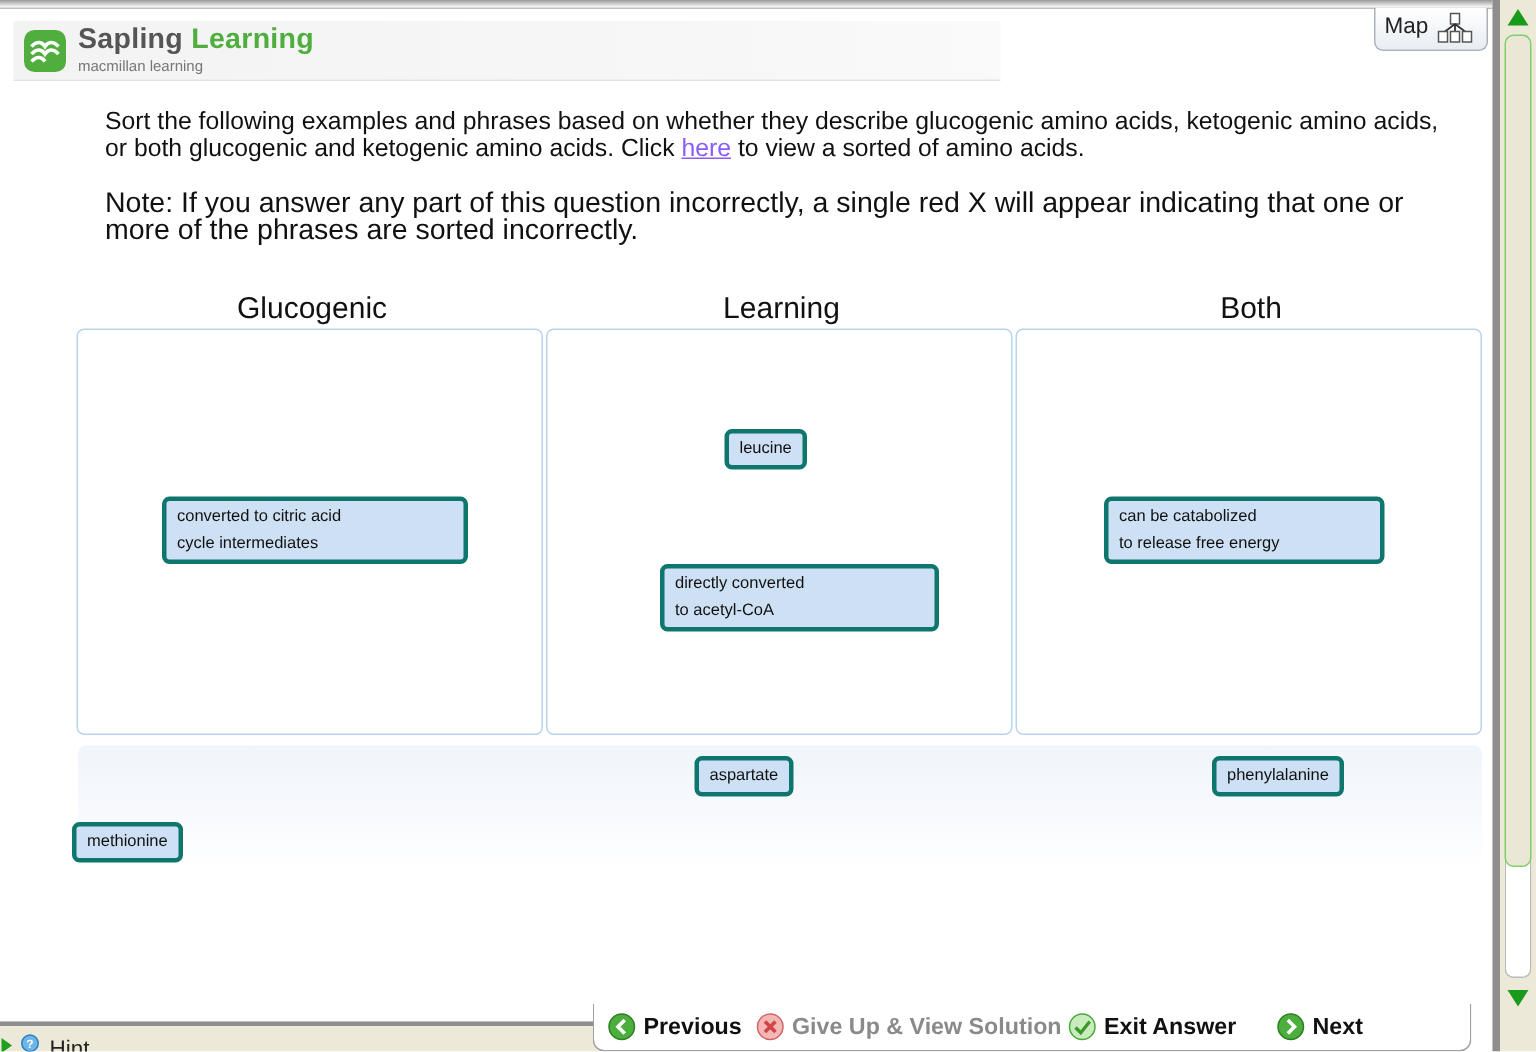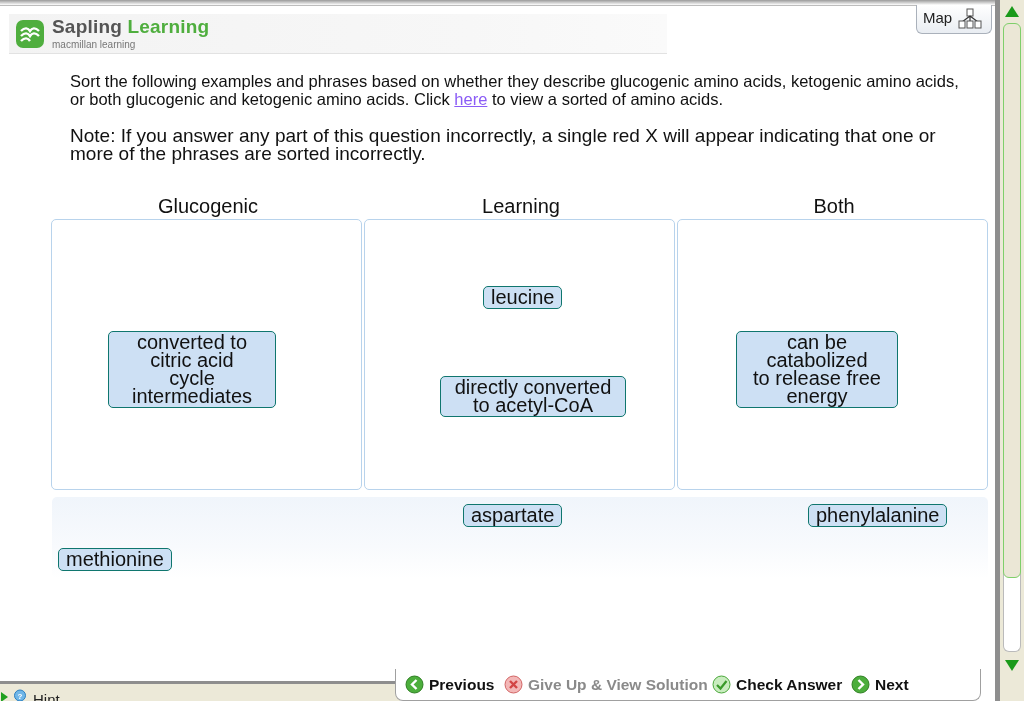--- a/index.html
+++ b/index.html
@@ -33,22 +33,22 @@
   .scroll .thumb { position: absolute; left: 3px; top: 23px; width: 18px; height: 555px;
     border: 1px solid #7fcf6a; border-radius: 6px; background: #ebe7d6; }
 
   .question { position: absolute; left: 70px; top: 72px; width: 900px; font-size: 16.5px; line-height: 18px; color: #111; }
   .question a { color: #8b5cf6; text-decoration: underline; }
   .note { position: absolute; left: 70px; top: 127px; width: 900px; font-size: 19px; line-height: 18px; color: #111; }
 
   .col-title { position: absolute; top: 195px; width: 310px; text-align: center; font-size: 20px; color: #111; }
   .bin { position: absolute; top: 219px; width: 311px; height: 271px; border: 1px solid #b8d3ec; border-radius: 5px; background: #fff; }
 
-  .chip { position: absolute; background: #cde0f4; border: 1px solid #0f766e; border-radius: 5px;
-    font-size: 20px; line-height: 18px; color: #111; text-align: center; padding: 1px 7px 2px 7px; white-space: nowrap; }
+  .chip { position: absolute; background: #cde0f4; border: 3px solid #0f766e; border-radius: 5px;
+    font-size: 11px; line-height: 18px; color: #111; padding: 1px 7px 2px 7px; white-space: nowrap; }
 
   .pool { position: absolute; left: 52px; top: 497px; width: 936px; height: 82px; border-radius: 5px;
     background: linear-gradient(#f0f5fb, #f8fafd 60%, #ffffff); }
 
   .bottom { position: absolute; left: 0; top: 677px; width: 996px; height: 24px; }
   .hint-bar { position: absolute; left: 0; top: 4px; width: 400px; height: 20px; background: #ece9d8;
     border-top: 3px solid #8e8e8e; }
   .hint-arrow { position: absolute; left: 1px; top: 8px; width: 0; height: 0;
     border-top: 5px solid transparent; border-bottom: 5px solid transparent; border-left: 7px solid #1fa01f; }
   .hint-icon { position: absolute; left: 12px; top: 5px; }
@@ -102,32 +102,32 @@
 <div class="note">Note: If you answer any part of this question incorrectly, a single red X will appear indicating that one or more of the phrases are sorted incorrectly.</div>
 
 <div class="col-title" style="left:53px;">Glucogenic</div>
 <div class="col-title" style="left:366px;">Learning</div>
 <div class="col-title" style="left:679px;">Both</div>
 
 <div class="bin" style="left:51px;"></div>
 <div class="bin" style="left:364px;"></div>
 <div class="bin" style="left:677px;"></div>
 
-<div class="chip" style="left:108px; top:331px; width:168px; white-space:pre-line;">converted to citric acid
+<div class="chip" style="left:108px; top:331px; width:204px; white-space:pre-line;">converted to citric acid
 cycle intermediates</div>
 <div class="chip" style="left:483px; top:286px;">leucine</div>
 <div class="chip" style="left:440px; top:376px; width:186px; white-space:pre-line;">directly converted
 to acetyl-CoA</div>
-<div class="chip" style="left:736px; top:331px; width:162px; white-space:pre-line;">can be catabolized
+<div class="chip" style="left:736px; top:331px; width:187px; white-space:pre-line;">can be catabolized
 to release free energy</div>
 
 <div class="pool"></div>
 <div class="chip" style="left:463px; top:504px;">aspartate</div>
 <div class="chip" style="left:808px; top:504px;">phenylalanine</div>
-<div class="chip" style="left:58px; top:548px;">methionine</div>
+<div class="chip" style="left:48px; top:548px;">methionine</div>
 
 <div class="bottom">
   <div class="hint-bar">
     <div class="hint-arrow"></div>
     <svg class="hint-icon" width="16" height="16" viewBox="0 0 16 16">
       <circle cx="8" cy="6.5" r="5.5" fill="#6fb6e8" stroke="#2b7fc0" stroke-width="1"></circle>
       <text x="8" y="9.5" font-size="8" text-anchor="middle" fill="#fff" font-family="Liberation Sans, sans-serif" font-weight="bold">?</text>
       <rect x="5.5" y="12" width="5" height="3" fill="#888"></rect>
     </svg>
     <span class="hint-label">Hint</span>
@@ -146,21 +146,21 @@
         <circle cx="9.5" cy="9.5" r="8.5" fill="#f3b7b7" stroke="#d26464"></circle>
         <path d="M6 6 L13 13 M13 6 L6 13" stroke="#d24545" stroke-width="2.4"></path>
       </svg>
       <span>Give Up &amp; View Solution</span>
     </div>
     <div class="nav-item" style="left:316px;">
       <svg width="19" height="19" viewBox="0 0 19 19">
         <circle cx="9.5" cy="9.5" r="8.5" fill="#c9ecbf" stroke="#4aa83a"></circle>
         <path d="M5 10 L8.5 13.5 L14.5 6" stroke="#3a9a2a" stroke-width="2.2" fill="none"></path>
       </svg>
-      <span>Check Answer</span>
+      <span>Exit Answer</span>
     </div>
     <div class="nav-item" style="left:455px;">
       <svg width="19" height="19" viewBox="0 0 19 19">
         <circle cx="9.5" cy="9.5" r="8.5" fill="#4cae3c" stroke="#2e7f22"></circle>
         <path d="M7.5 5 L12 9.5 L7.5 14" stroke="#fff" stroke-width="2.4" fill="none"></path>
       </svg>
       <span>Next</span>
     </div>
     <div class="nav-item" style="left:522px;margin-top:46px;">
       <svg width="20" height="20" viewBox="0 0 20 20">

